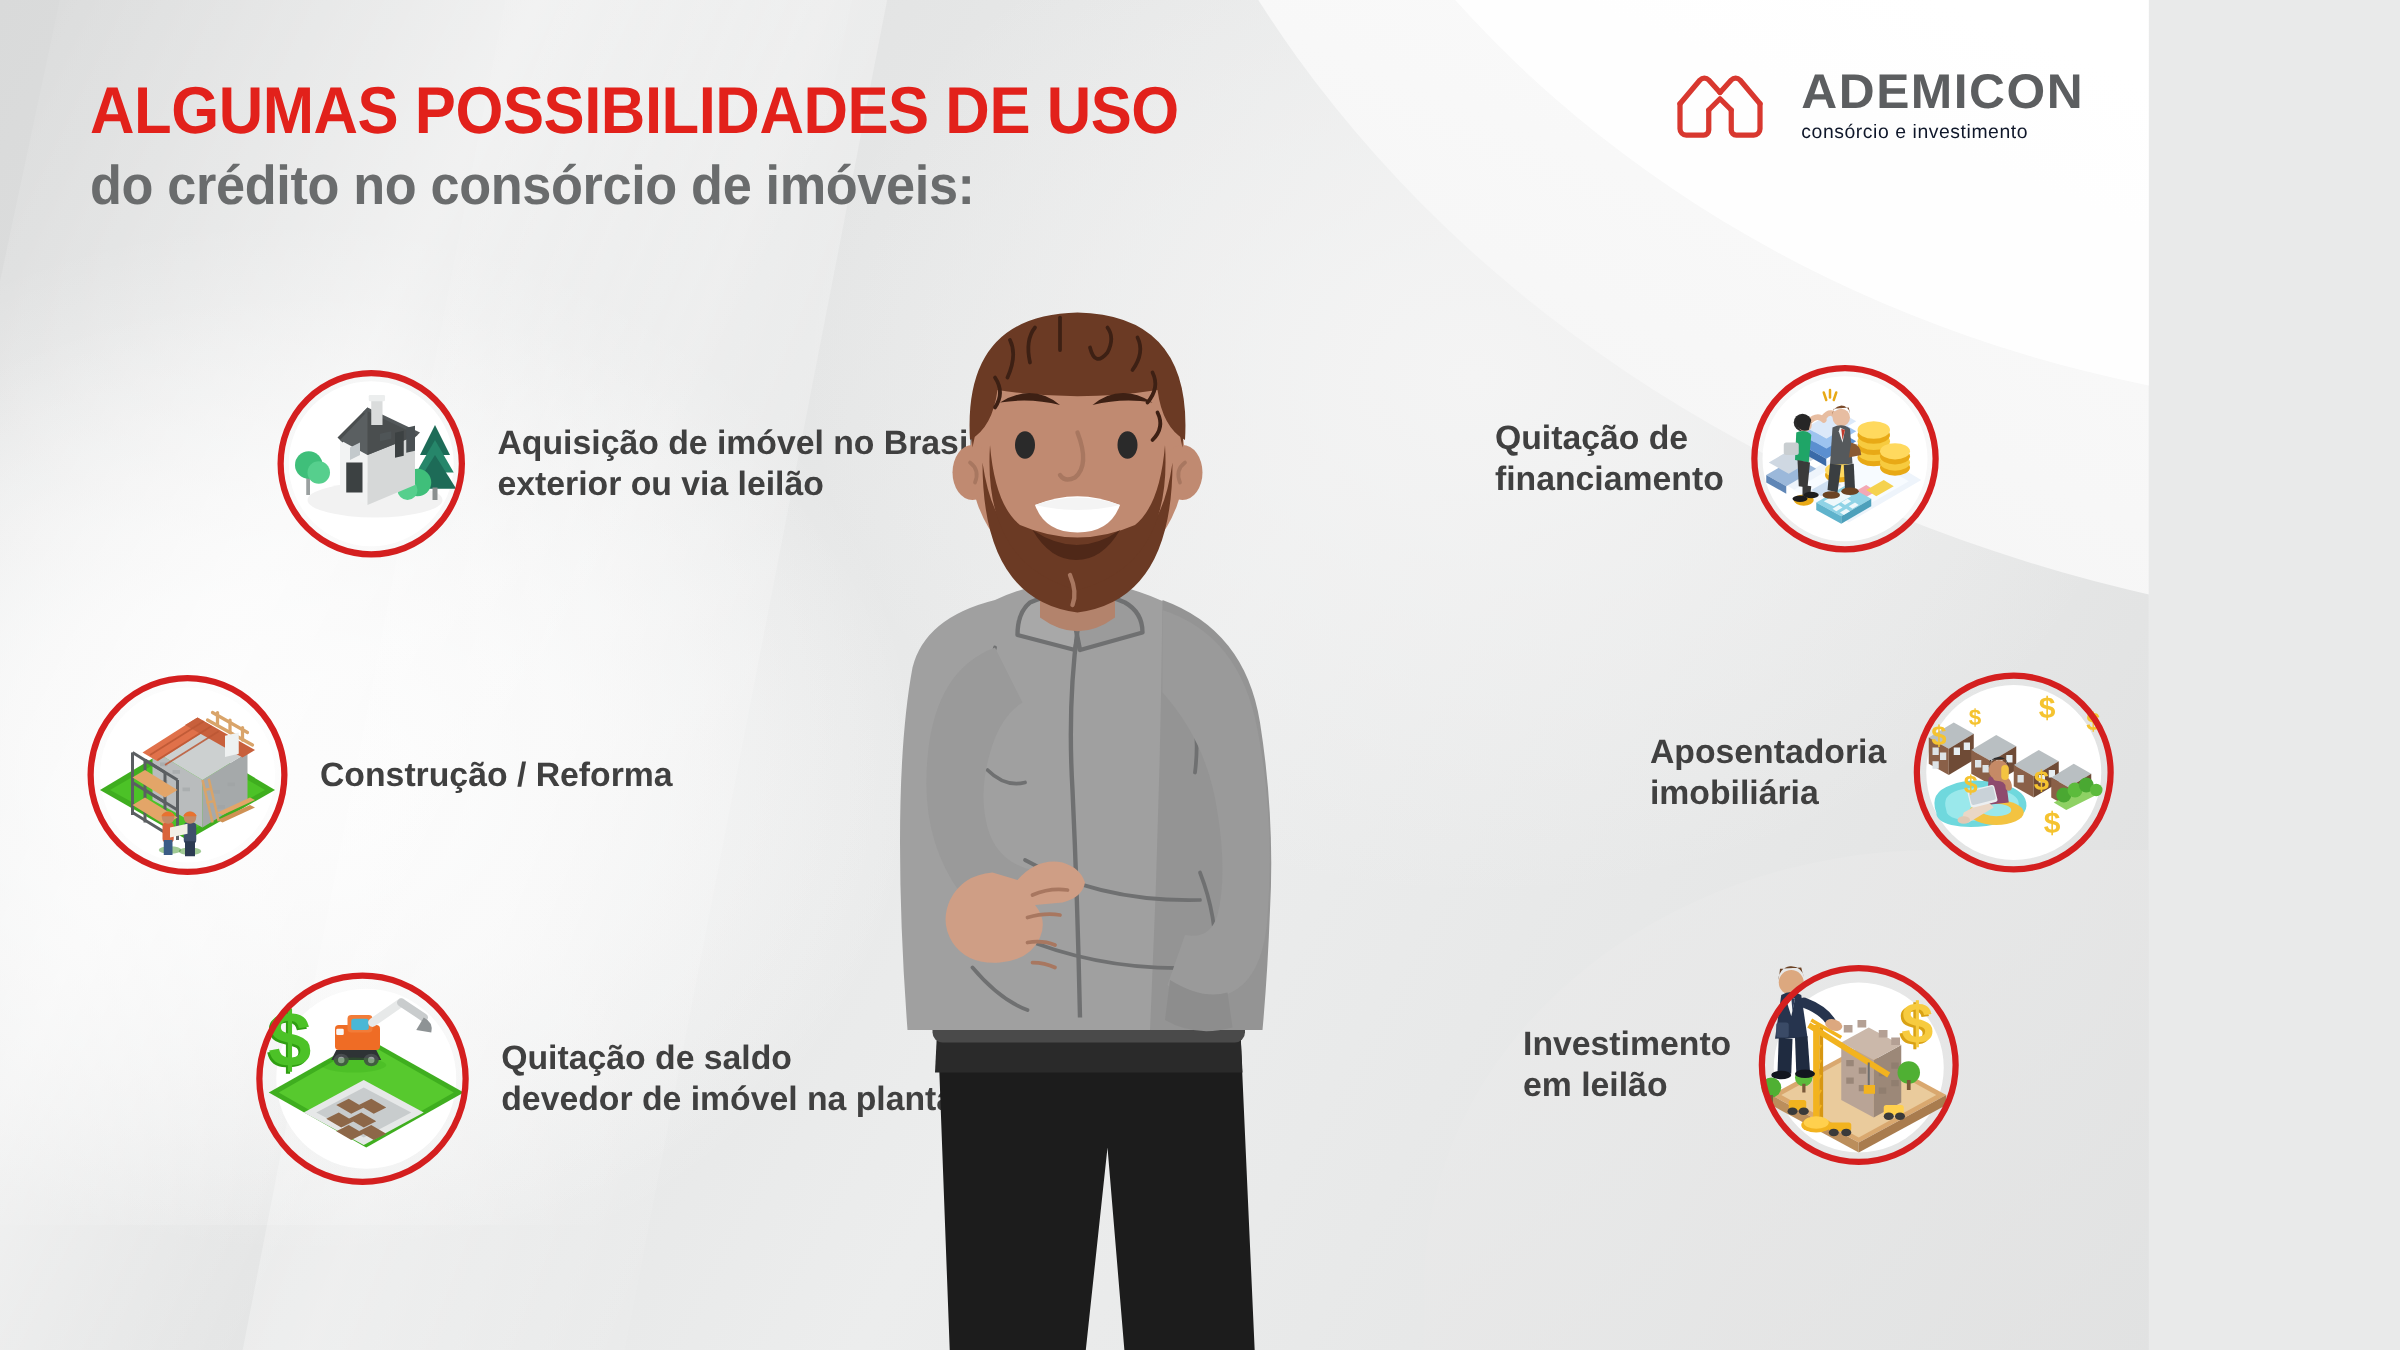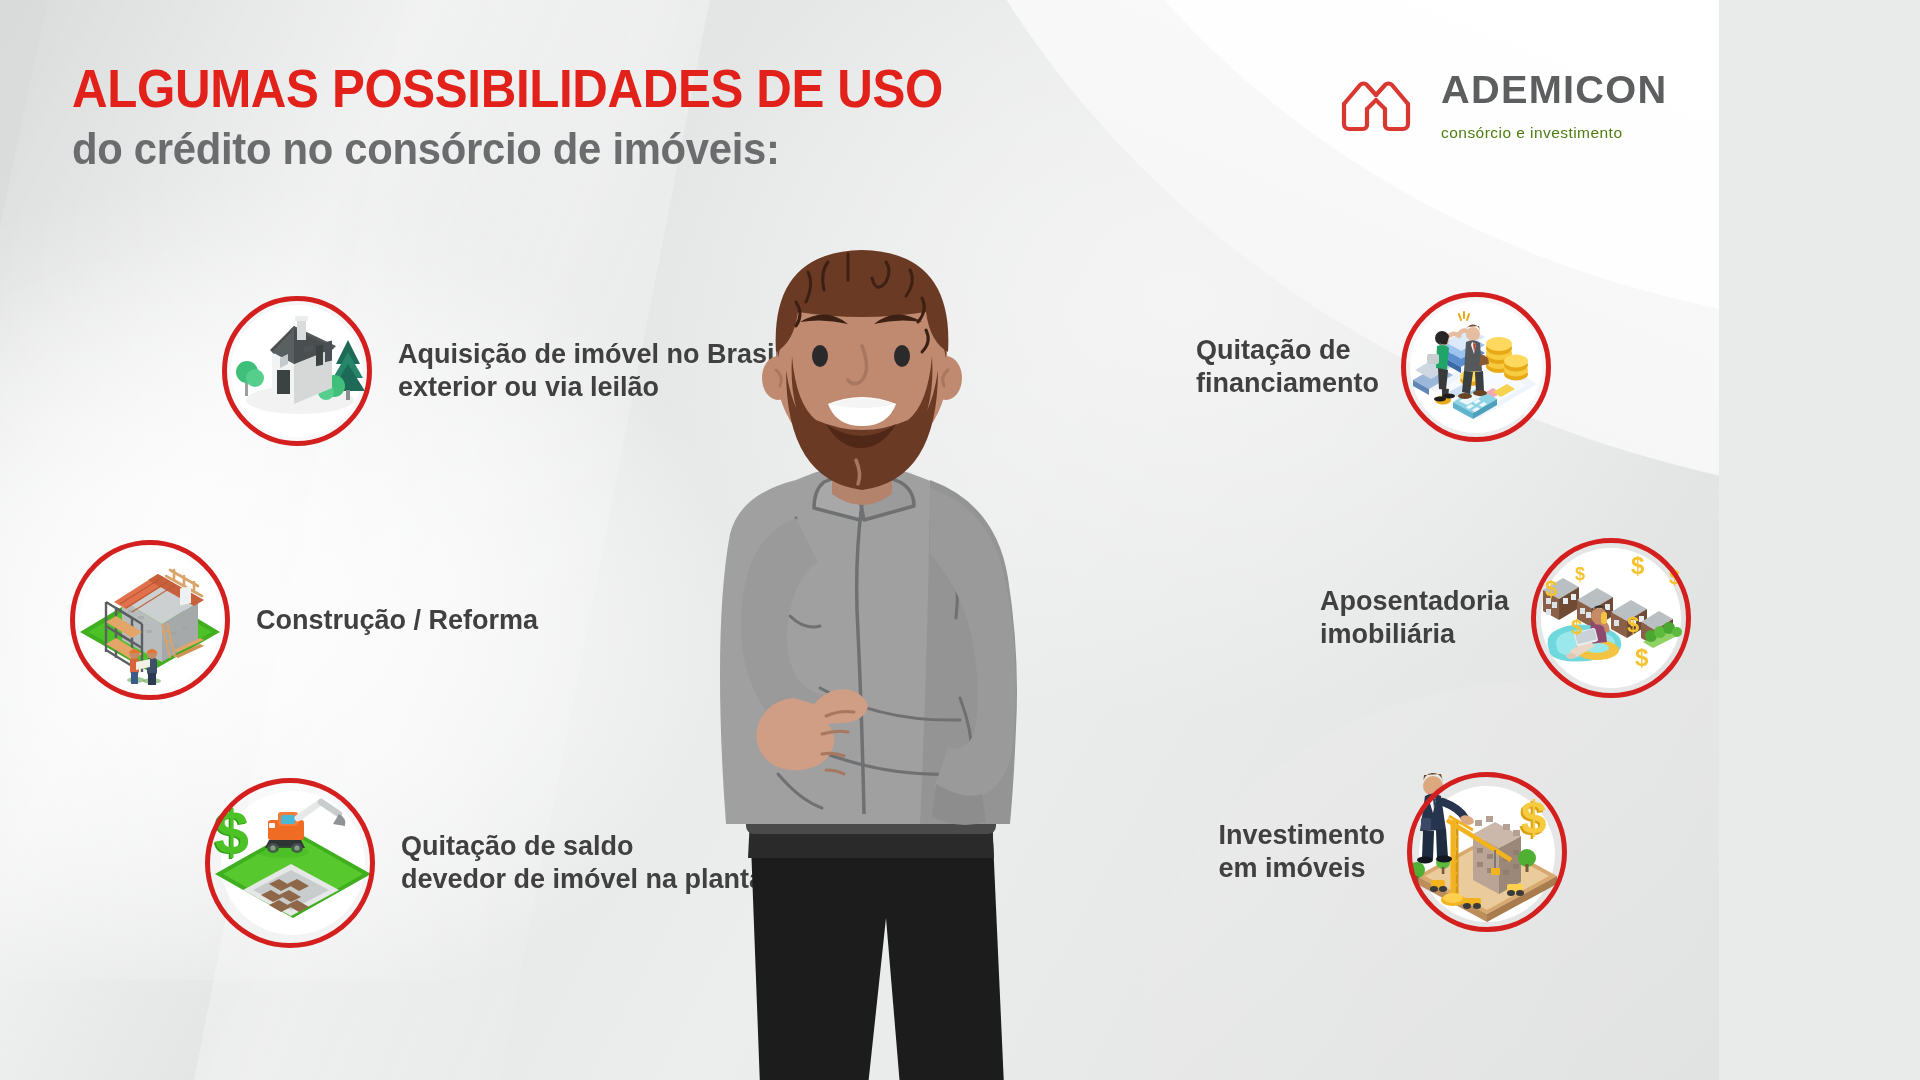--- a/index.html
+++ b/index.html
@@ -42,26 +42,26 @@
     letter-spacing:-0.4px;font-family:"Liberation Sans","DejaVu Sans",sans-serif;
     transform:scaleX(.93);transform-origin:left center;white-space:nowrap;
   }
   .title-sub{
     font-size:44px;line-height:56px;font-weight:bold;color:#6a6c6d;
     letter-spacing:-0.3px;margin-top:3px;
     transform:scaleX(.95);transform-origin:left center;white-space:nowrap;
   }
 
   
-  .logo{position:absolute;right:56px;top:70px;display:flex;align-items:center;gap:28px;justify-content:space-between;}
+  .logo{position:absolute;right:56px;top:54px;display:flex;align-items:center;gap:28px;justify-content:space-between;}
   .logo-mark{width:74px;height:58px;flex:0 0 auto;}
   .logo-text{display:flex;flex-direction:column;line-height:1;}
   .logo-name{font-size:39px;font-weight:bold;color:#5c5e60;letter-spacing:1.2px;
     transform:scaleX(1.02);transform-origin:left center;}
-  .logo-tag{font-size:15.5px;color:#4d7c0f;letter-spacing:.45px;margin-top:16px;font-weight:500;}
+  .logo-tag{font-size:15.5px;color:#0f172a;letter-spacing:.45px;margin-top:5px;font-weight:500;}
 
   
   .item{position:absolute;display:flex;align-items:center;}
   .item .label{
     font-size:27px;line-height:33px;font-weight:bold;color:#404040;white-space:pre-line;
   }
   .item.left .label{margin-left:26px;text-align:left;}
   .item.right{flex-direction:row-reverse;}
   .item.right .label{margin-right:22px;}
 
@@ -591,21 +591,21 @@
         </g>
 
         <g transform="translate(112,28)">
           <text x="0" y="36" font-family="'Liberation Sans',sans-serif" font-size="46" font-weight="bold" fill="#d9a215">$</text>
           <text x="2" y="34" font-family="'Liberation Sans',sans-serif" font-size="46" font-weight="bold" fill="#f7cb3f">$</text>
         </g>
       </svg>
       <span class="ring"></span>
     </div>
     <div class="label">Investimento
-em imóveis</div>
+em leilão</div>
   </div>
 
   <div class="hero">
     <svg width="520" height="870" viewBox="0 0 520 870">
 
       <path d="M150 600 L392 600 L404 868 L300 868 L286 700 L268 868 L160 868 Z" fill="#1c1c1c"></path>
       <path d="M150 600 L392 600 L394 640 L148 640 Z" fill="#2a2a2a"></path>
 
       <rect x="146" y="592" width="250" height="24" rx="8" fill="#4a4a4a"></rect>
 

